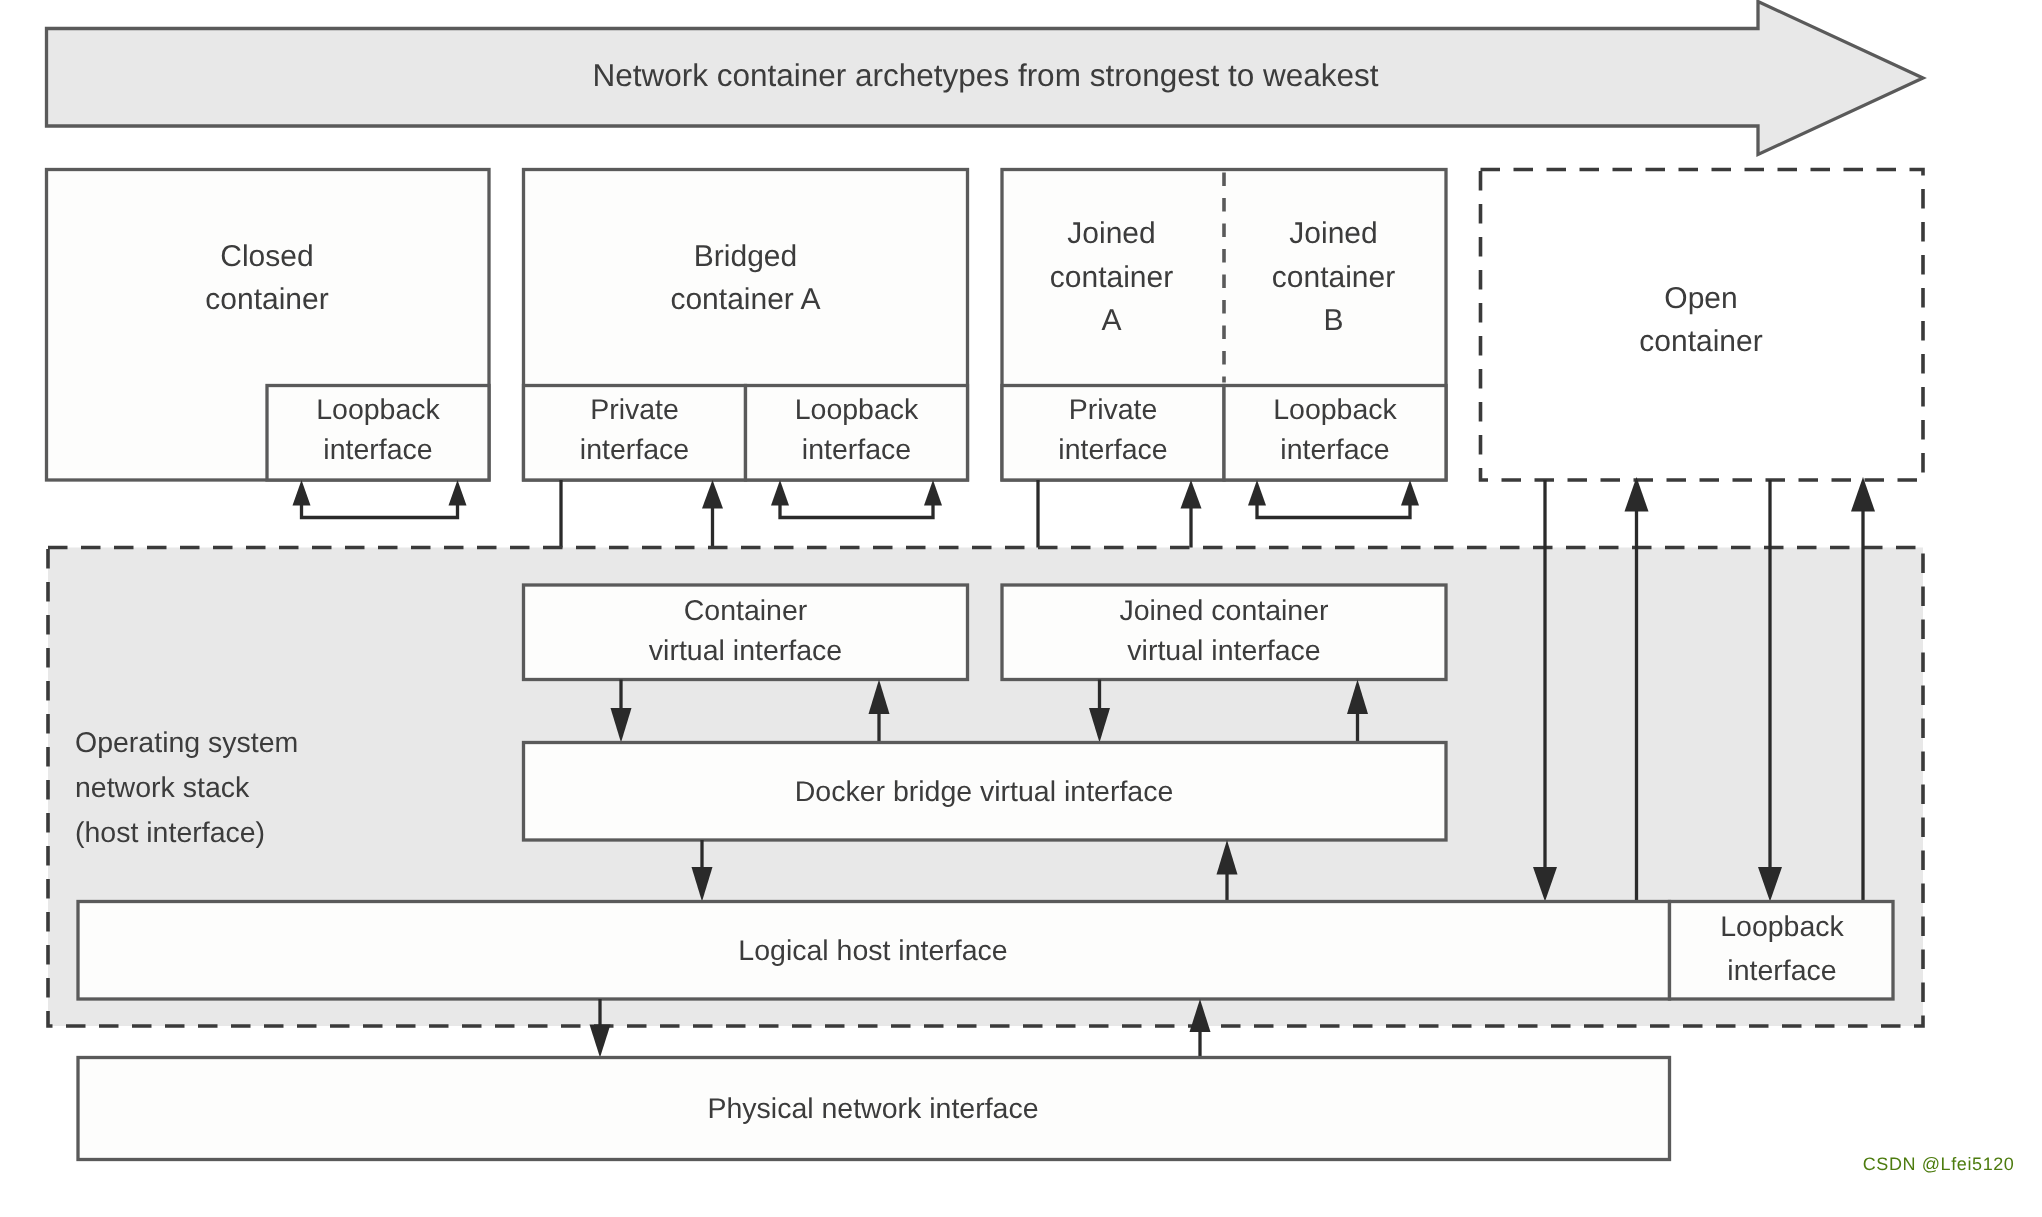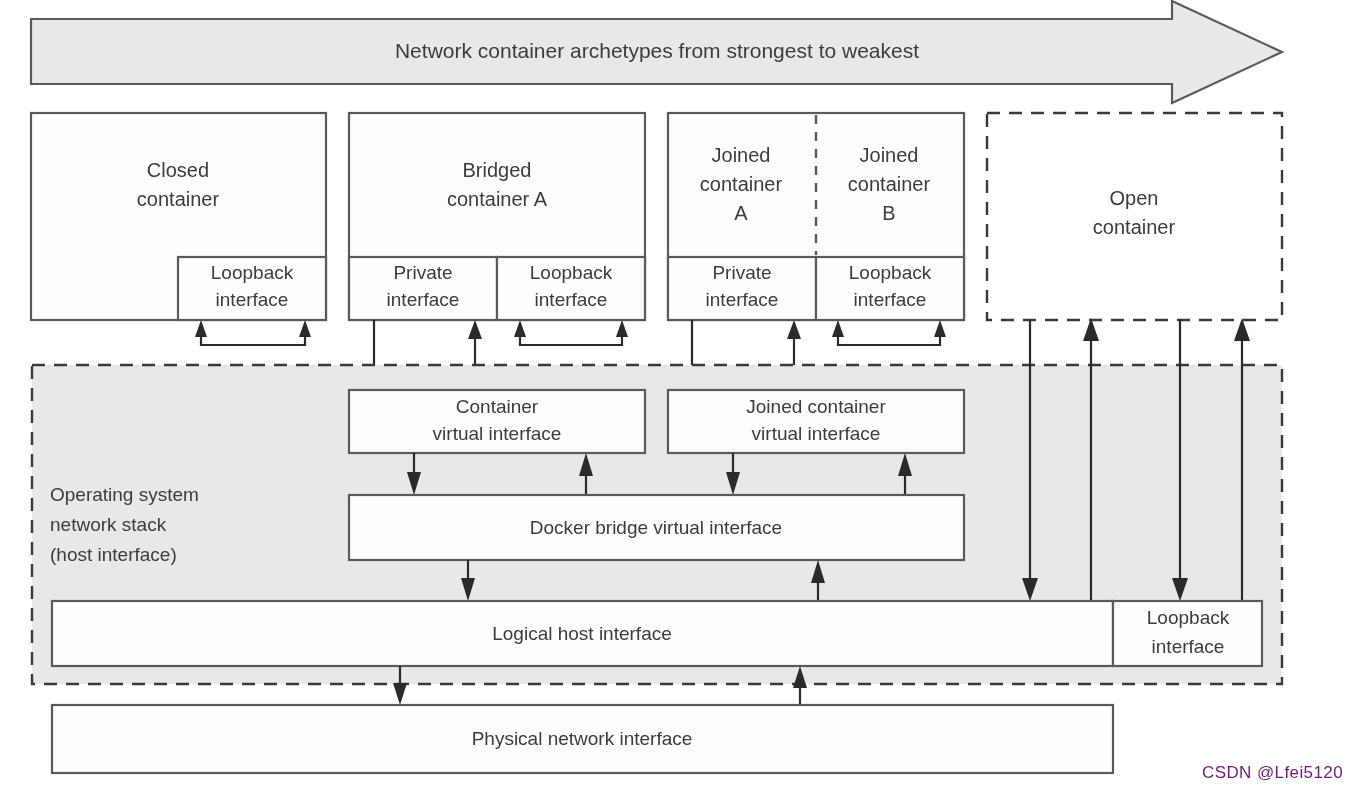--- a/index.html
+++ b/index.html
@@ -43,22 +43,22 @@
   .lbl-banner { font-size: 21px; }
   .lbl-title  { font-size: 20px; }
   .lbl-sub    { font-size: 19px; }
   .lbl-bar    { font-size: 19px; }
   .lbl-left   { font-size: 19px; text-anchor: start; }
   .watermark {
     position: absolute;
     right: 18px;
     bottom: 8px;
     font-family: "Liberation Sans", sans-serif;
-    font-size: 17px;
-    color: #701a75;
+    font-size: 12px;
+    color: #4d7c0f;
     letter-spacing: 0.4px;
     white-space: nowrap;
   }
 </style>
 </head>
 <body>
 
 <div id="diagram-root">
   <svg class="diagram" viewBox="0 0 1361 811" xmlns="http://www.w3.org/2000/svg">
 

